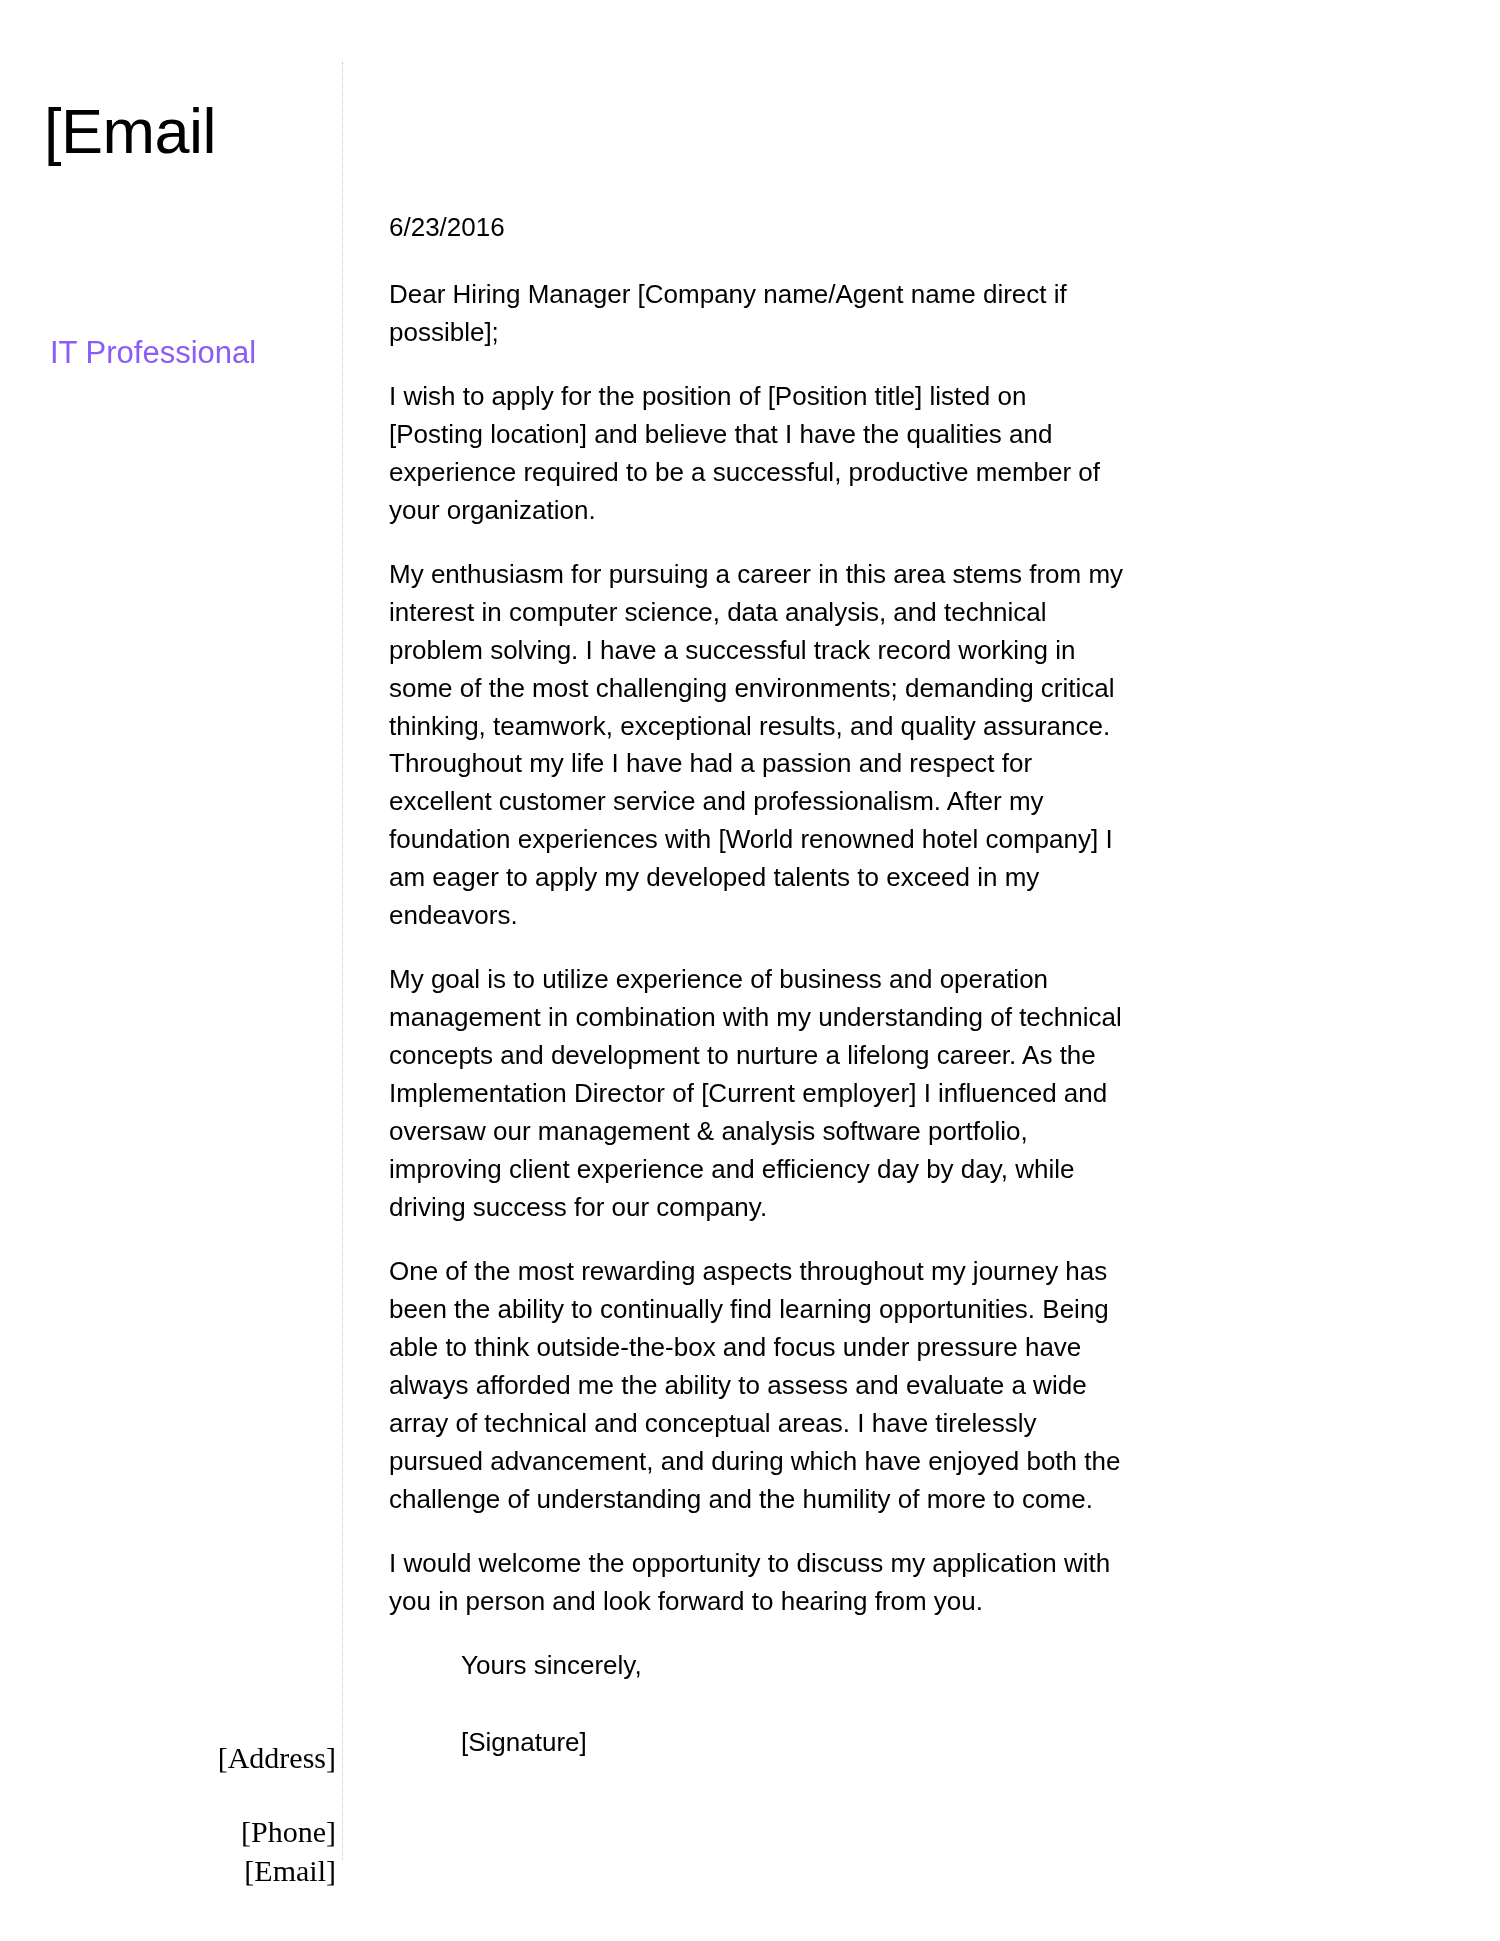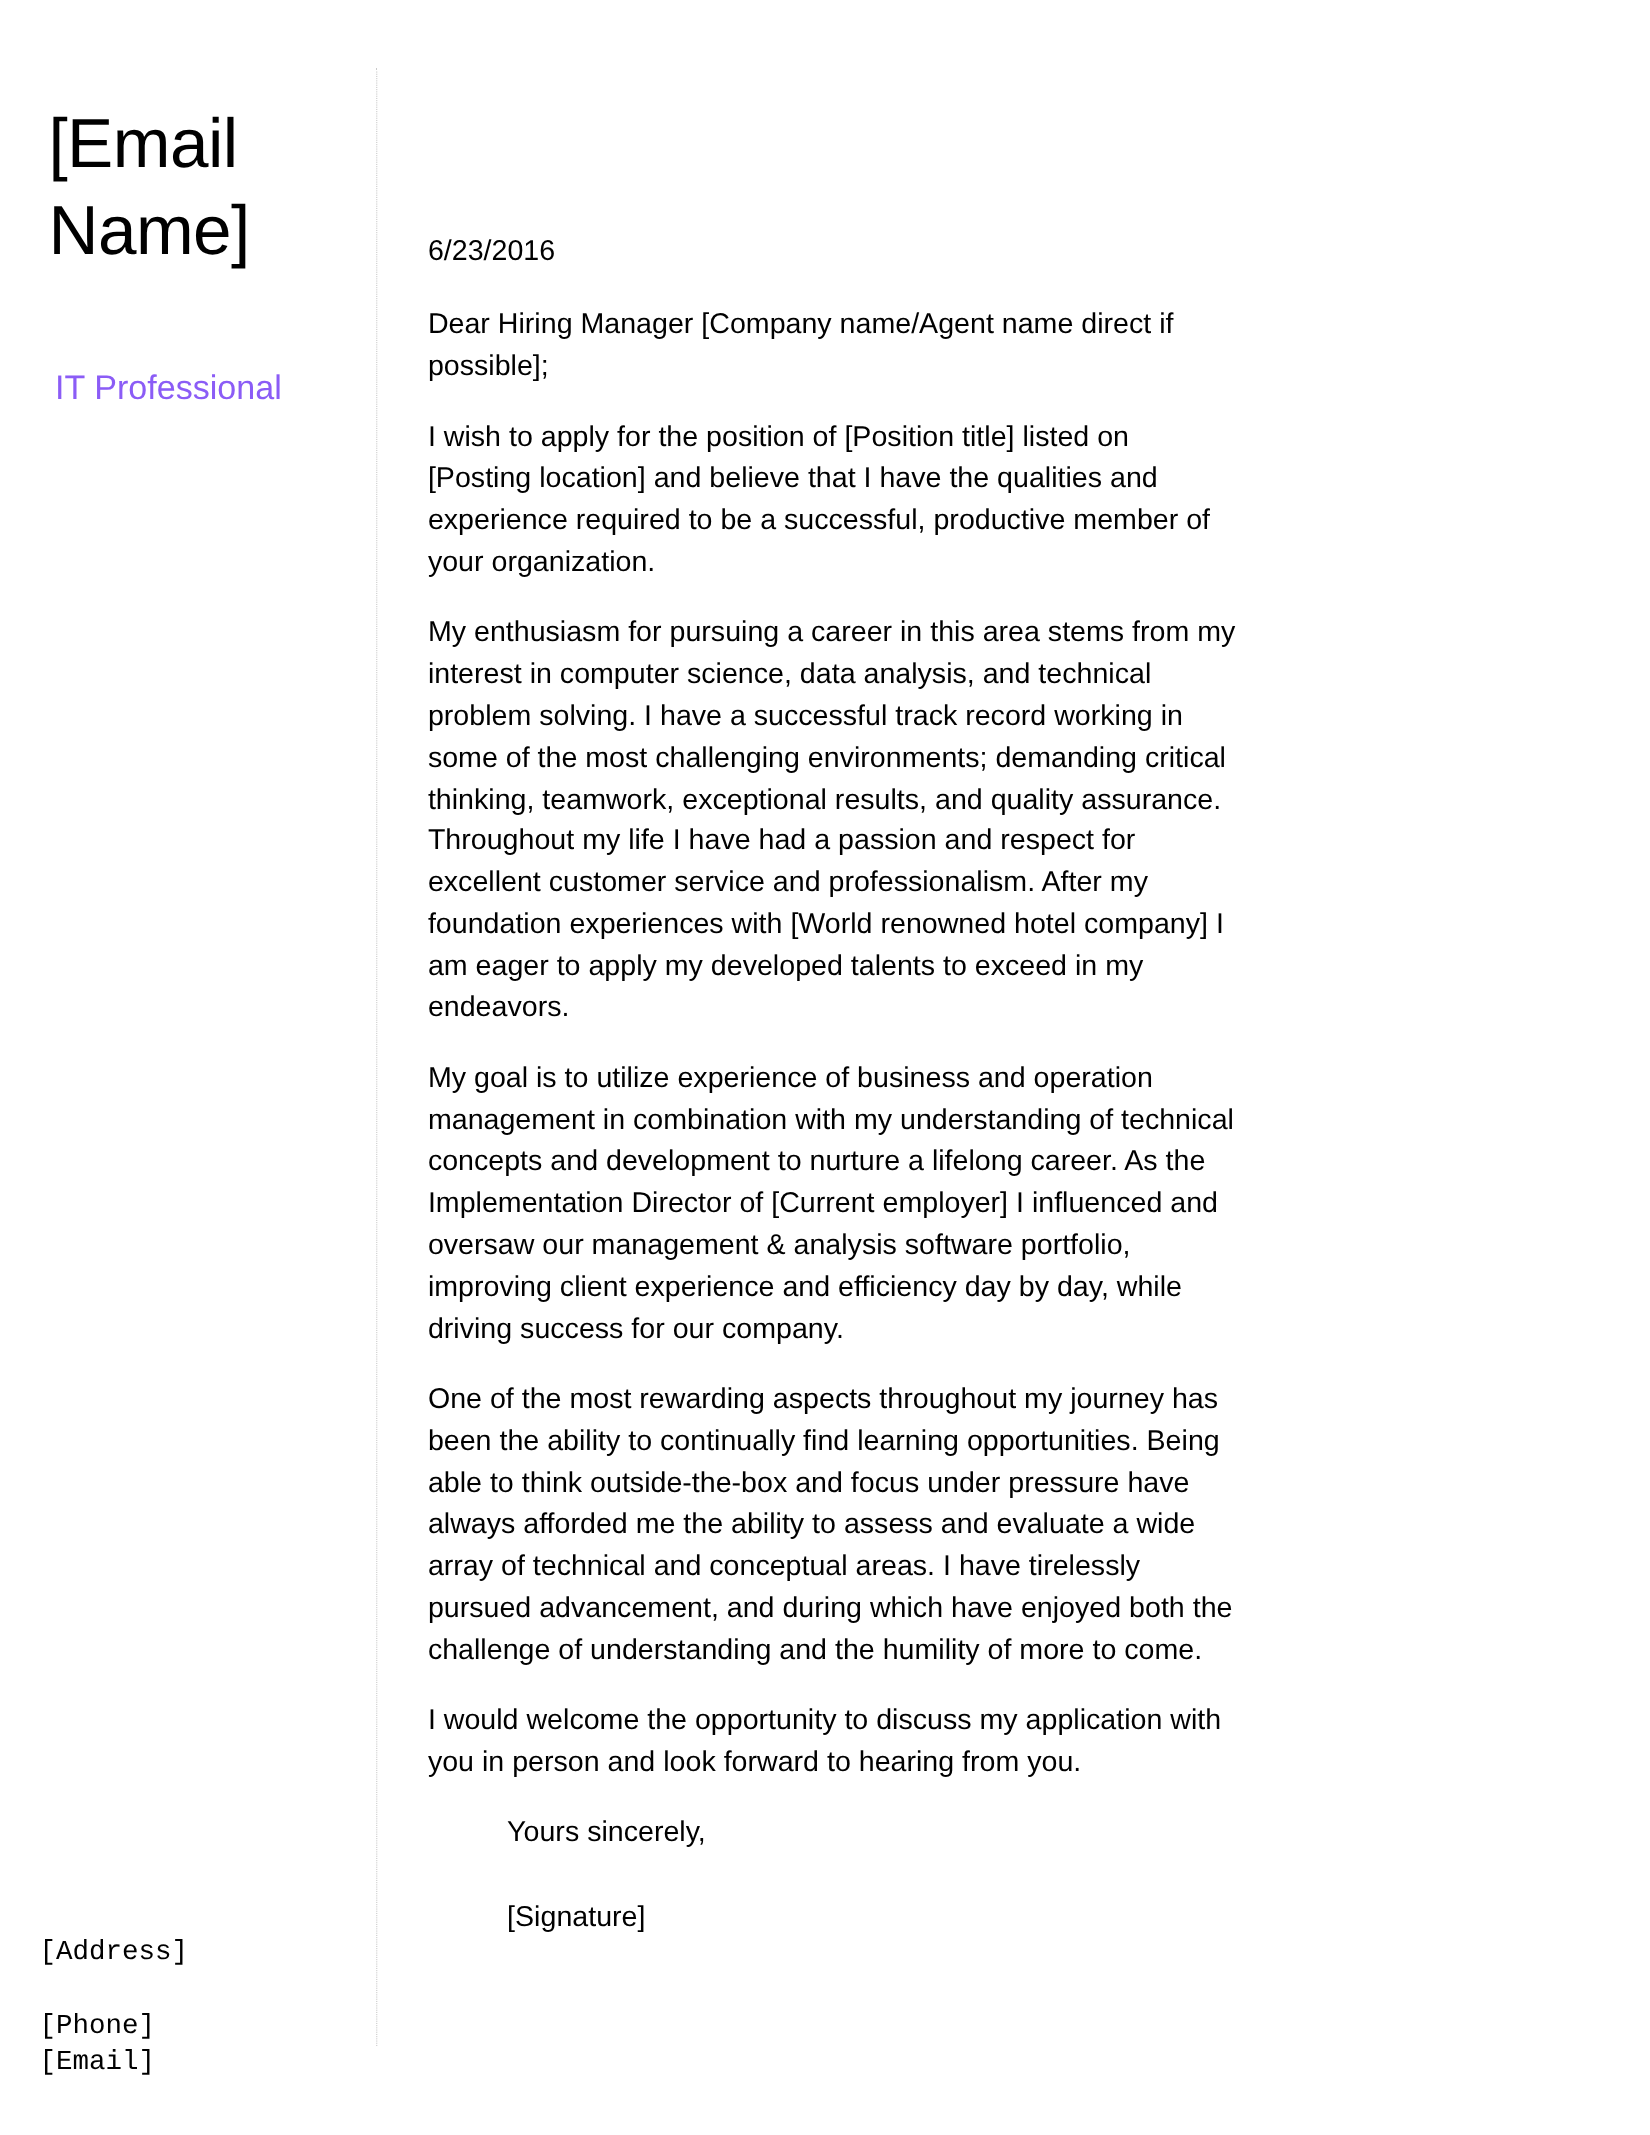--- a/index.html
+++ b/index.html
@@ -65,24 +65,25 @@
     white-space: nowrap;
   }
 
   .contact-block {
     position: absolute;
     left: 36px;
     bottom: 50px;
     width: 300px;
   }
   .contact-line {
-    font-family: Liberation Mono, monospace;
-    font-size: 25px;
+    font-family: Liberation Serif, serif;
+    font-size: 30px;
     line-height: 1.32;
     color: #000000;
+    text-align: right;
   }
   .contact-line.spaced {
     margin-bottom: 34px;
   }
 
   
   .right-col {
     position: absolute;
     left: 389px;
     top: 0px;
@@ -131,21 +132,20 @@
 <body>
 
 <div class="page">
 
   <div class="divider"></div>
 
   <div class="left-col">
 
     <div class="name-block">
       <div class="name-line">[Email</div>
-      <div class="name-line">Name]</div>
     </div>
 
     <div class="job-title">IT Professional</div>
 
     <div class="contact-block">
       <div class="contact-line spaced">[Address]</div>
       <div class="contact-line">[Phone]</div>
       <div class="contact-line">[Email]</div>
     </div>
 

